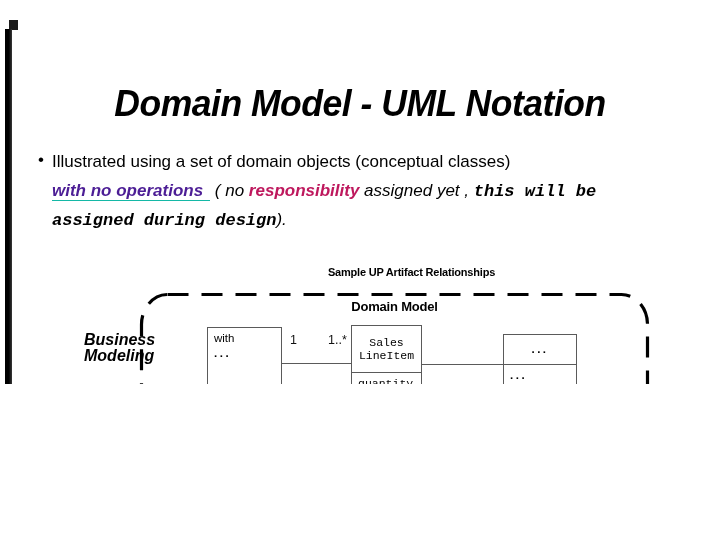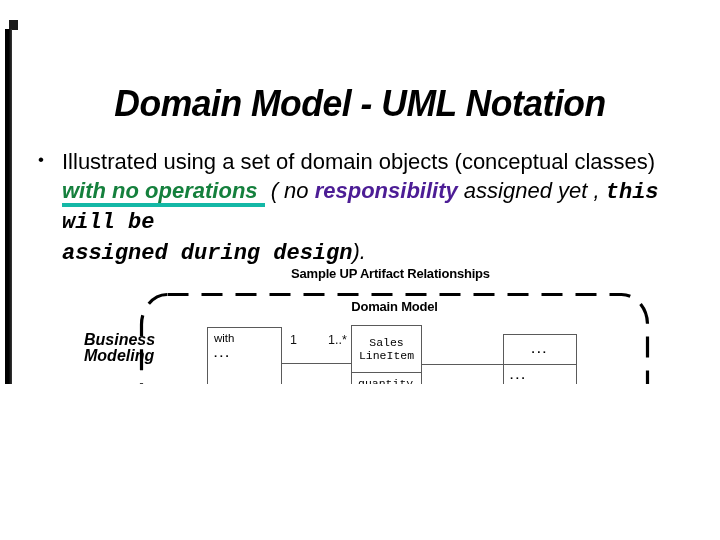--- a/index.html
+++ b/index.html
@@ -19,33 +19,33 @@
   
   .title {
     position:absolute; left:0; right:0; top:82px; text-align:center;
     font-size:37px; line-height:44px; font-weight:bold; font-style:italic;
     letter-spacing:-0.5px; transform:scaleX(0.96); transform-origin:center;
   }
 
   
   .bullet-row { position:absolute; left:36px; top:148px; width:648px; }
   .bullet-marker { position:absolute; left:2px; top:2px; font-size:17px; }
-  .bullet-text { margin-left:26px; font-size:22px; line-height:28.5px; }
+  .bullet-text { margin-left:16px; font-size:17px; line-height:28.5px; }
   .it { font-style:italic; }
   .bi { font-style:italic; font-weight:bold;font-family:Liberation Mono, monospace; }
   .red-u {
-    color:#15803d; font-weight:bold; font-style:italic;
-    border-bottom:4px solid #14b8a6; padding-right:7px;
+    color:#4c1d95; font-weight:bold; font-style:italic;
+    border-bottom:1px solid #14b8a6; padding-right:7px;
   }
-  .red-b { color:#4c1d95; font-weight:bold; font-style:italic; }
+  .red-b { color:#be185d; font-weight:bold; font-style:italic; }
 
   
   .diag-caption {
-    position:absolute; left:137px; width:507px; top:266px; text-align:center;
-    font-size:13px; font-weight:bold; letter-spacing:-0.2px;
+    position:absolute; left:158px; width:507px; top:266px; text-align:center;
+    font-size:11px; font-weight:bold; letter-spacing:-0.2px;
   }
   .boundary-svg { position:absolute; left:137px; top:290px; }
   .domain-label {
     position:absolute; left:141px; width:507px; top:299px; text-align:center;
     font-size:13px; font-weight:bold; letter-spacing:-0.2px;
   }
   .side-label {
     position:absolute; left:84px; top:332px; width:60px;
     font-size:16px; font-weight:bold; font-style:italic; line-height:16px;
   }

